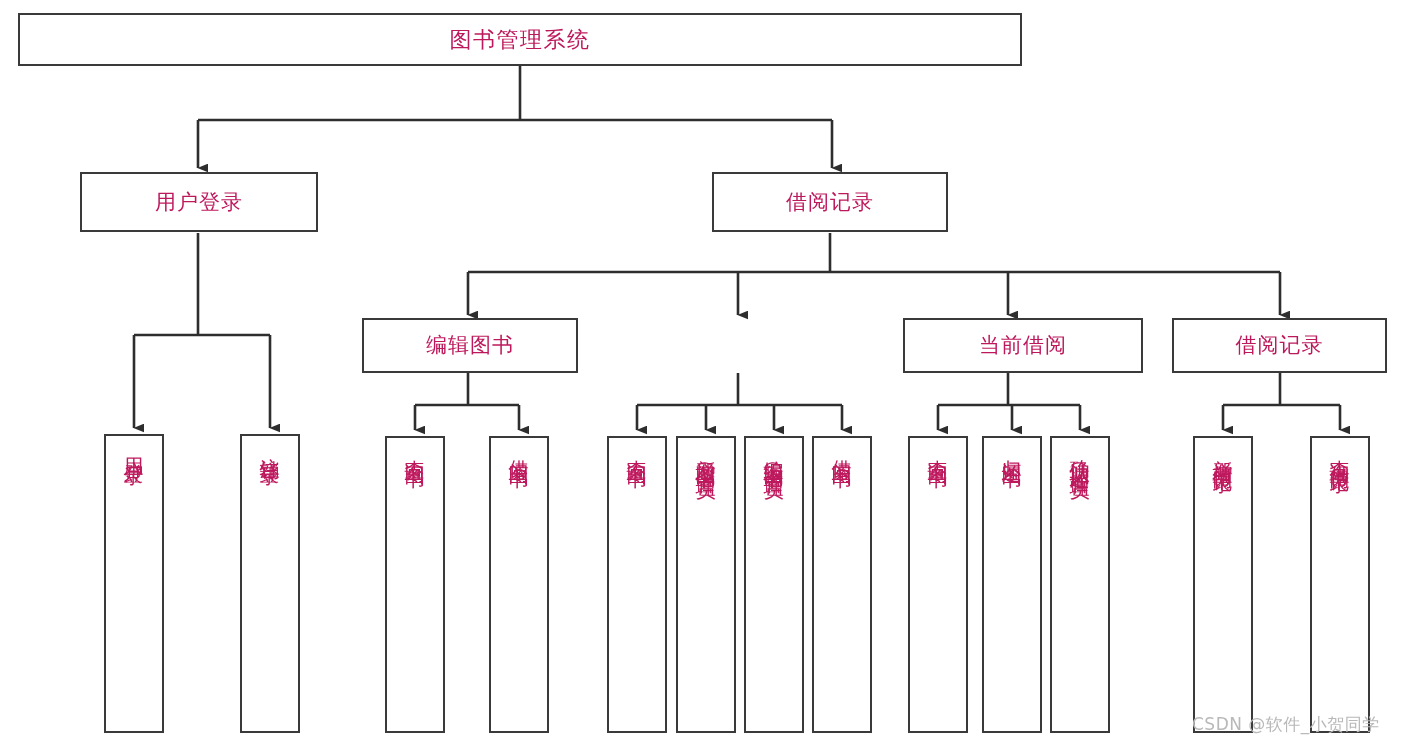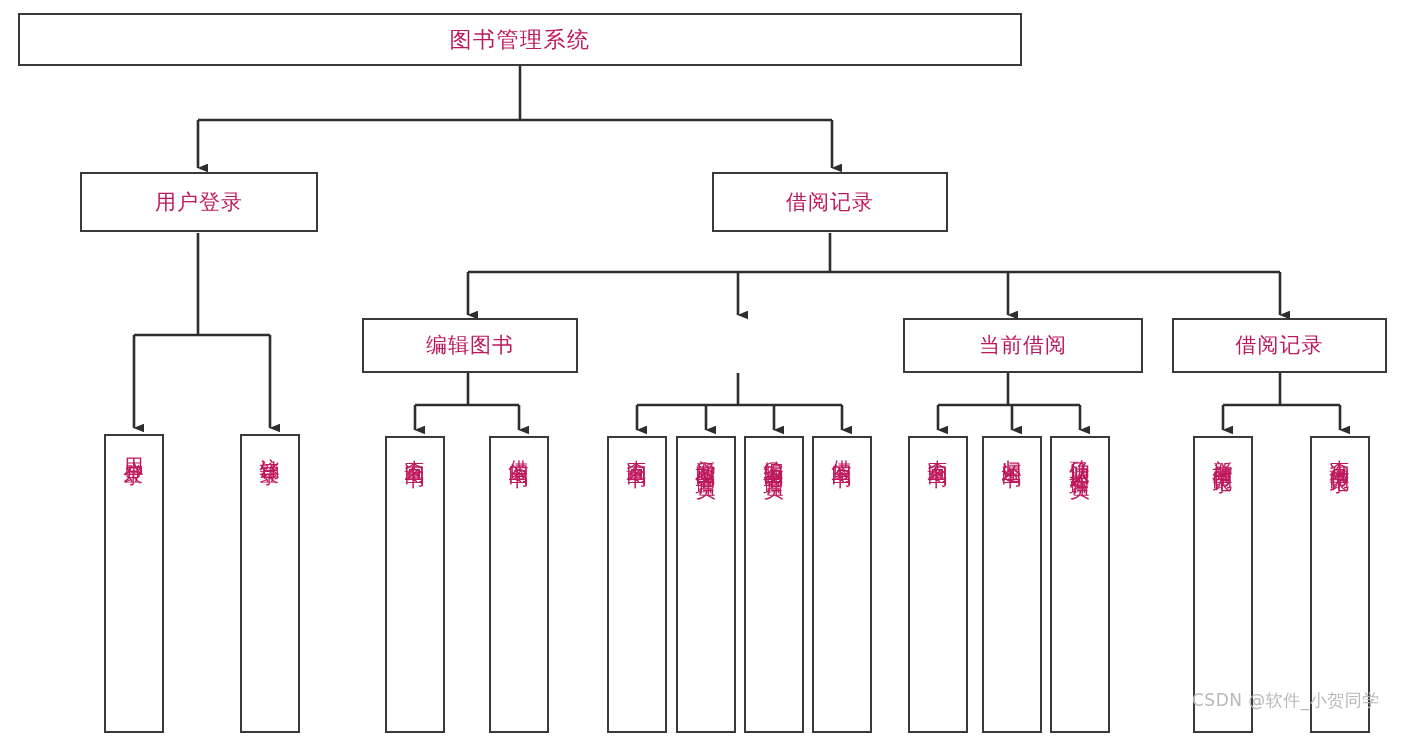--- a/index.html
+++ b/index.html
@@ -199,15 +199,15 @@
   </div>
 
   <div class="node vert" style="left:1193px; top:436px; width:60px; height:297px;">
     <span class="node-label">新增借阅记录</span>
   </div>
 
   <div class="node vert" style="left:1310px; top:436px; width:60px; height:297px;">
     <span class="node-label">查询借阅记录</span>
   </div>
 
-  <div class="watermark" style="left:1192px; top:689px;text-align:right;">CSDN @软件_小贺同学</div>
+  <div class="watermark" style="left:1192px; top:713px;text-align:right;">CSDN @软件_小贺同学</div>
 
 </div>
 
 </body></html>

